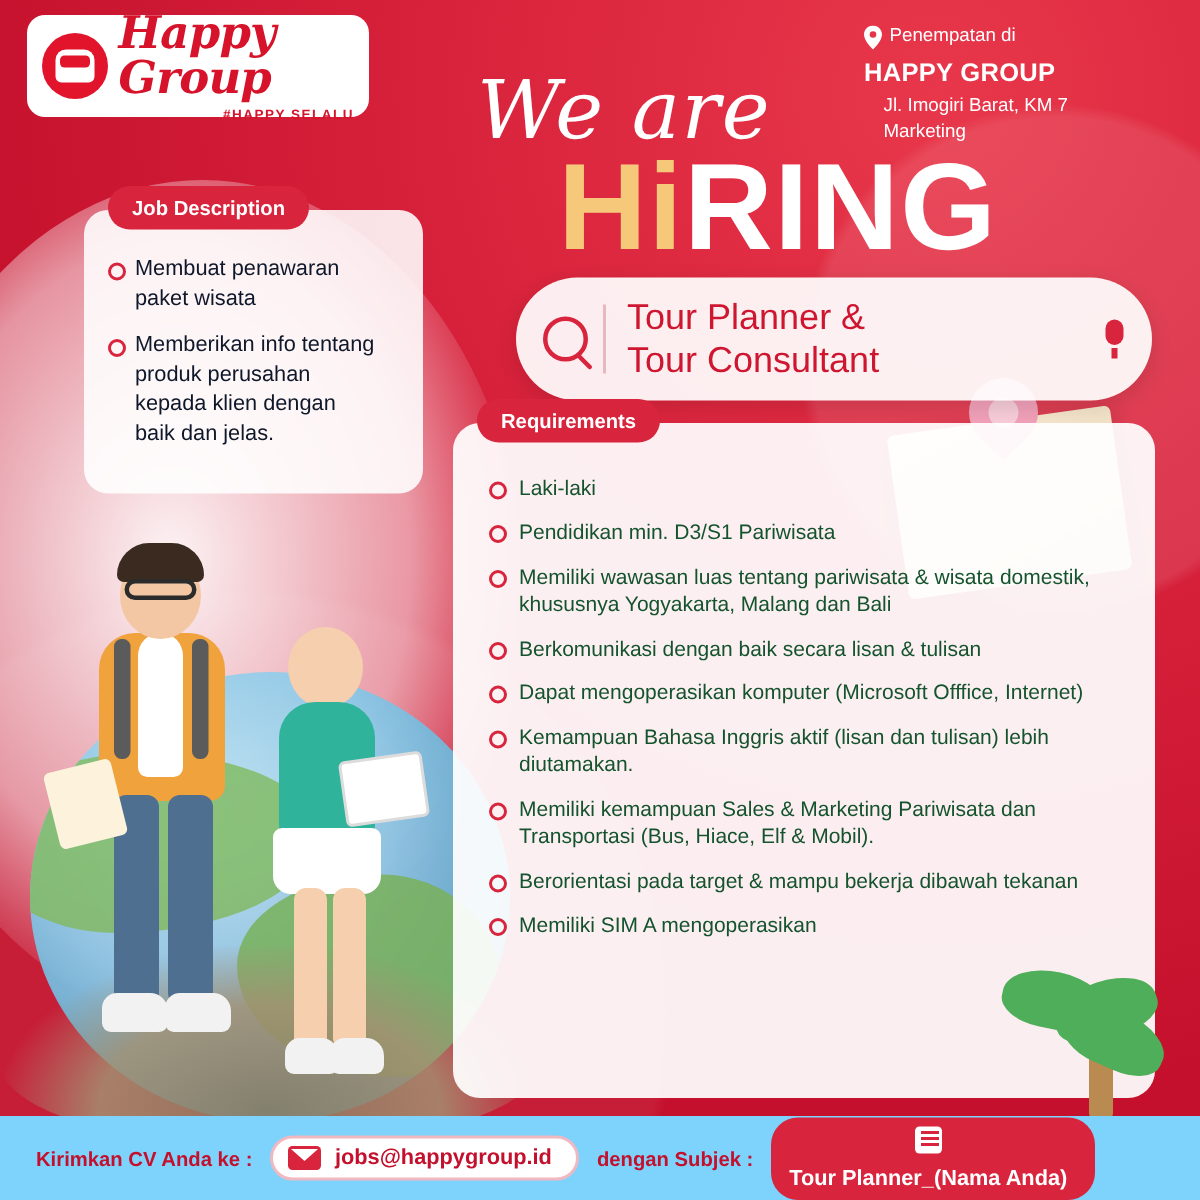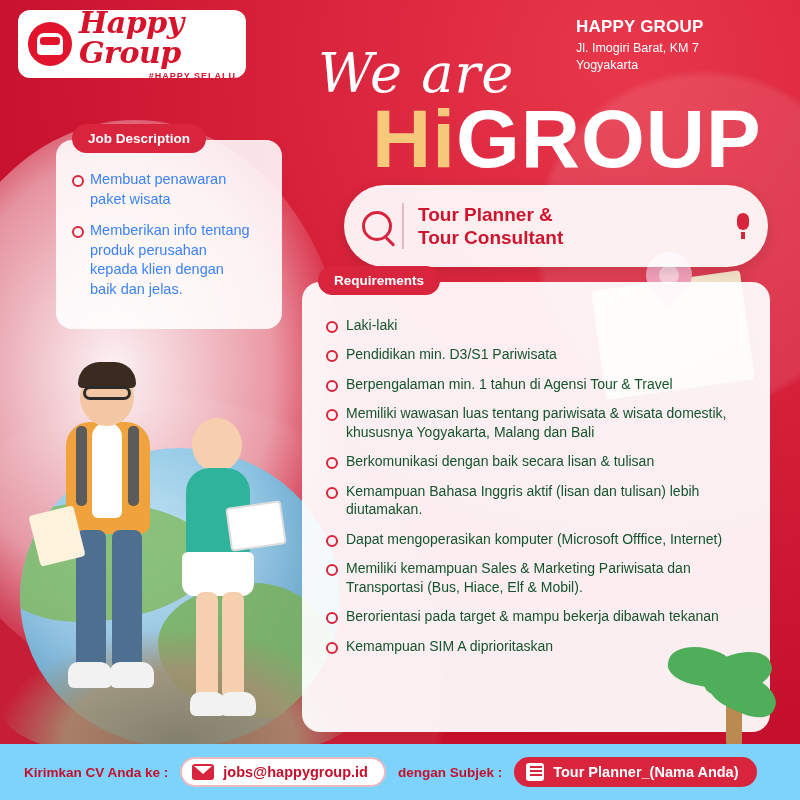--- a/index.html
+++ b/index.html
@@ -117,21 +117,21 @@
   
   .loc {
     position:absolute; right: 44px; top: 16px;
     color:#ffffff; text-align: left;
     width: 180px;
   }
   .loc-row { display:flex; align-items:flex-start; gap:5px; }
   .pin-icon { margin-top: 1px; }
   .loc-line1 { font-size: 12.5px; }
   .loc-line2 { font-size: 17px; font-weight: bold; letter-spacing: .2px; margin-top: 1px;}
-  .loc-line3 { font-size: 12.5px; margin-top: 3px; line-height:1.35;}
+  .loc-line3 { font-size: 12.5px; margin-top: 3px; line-height:1.35;margin-left:13px;}
   
   .we-are {
     position:absolute; left: 318px; top: 42px;
     font-family: "DejaVu Serif", serif;
     font-style: italic;
     font-size: 54px;
     color: #ffffff;
     letter-spacing: 1px;
   }
   .hiring {
@@ -160,21 +160,21 @@
     position: relative; margin-right: 10px;
   }
   .search-icon::after{
     content:""; position:absolute; right:-7px; bottom:-5px;
     width: 12px; height: 3px; background:#d8243c; border-radius:2px;
     transform: rotate(45deg);
   }
   .search-divider { width:2px; height:46px; background:#e6b9bf; margin-right:14px; }
   .job-title {
     flex:1 1 auto;
-    font-size: 19px; font-weight: bold; color:#cf1630;
+    font-size: 24px; font-weight: normal; color:#cf1630;
     line-height: 1.22; text-align:left;
   }
   .mic-icon { width: 14px; height: 26px; flex:0 0 auto; position:relative; margin-left:8px;}
   .mic-icon::before{
     content:""; position:absolute; top:0; left:1px;
     width: 12px; height: 17px; background:#d8243c; border-radius: 6px;
   }
   .mic-icon::after{
     content:""; position:absolute; bottom:0; left:5px;
     width: 4px; height: 7px; background:#d8243c;
@@ -218,21 +218,21 @@
     border-radius: 16px;
     white-space: nowrap;
   }
   .desc-list { list-style:none; }
   .desc-list li {
     position:relative;
     padding-left: 18px;
     margin-bottom: 12px;
     font-size: 14.5px;
     line-height: 1.35;
-    color:#3b82f6;
+    color:#0f172a;
   }
   .desc-list li::before{
     content:"";
     position:absolute; left:0; top:5px;
     width: 8px; height: 8px;
     border:2px solid #d8243c; border-radius:50%;
   }
   
   .req-card {
     position:absolute; left: 302px; top: 282px;
@@ -327,20 +327,21 @@
     width:0; height:0;
     border-left: 9px solid transparent; border-right: 9px solid transparent;
     border-top: 8px solid #ffffff;
   }
   .email-text { font-size: 14.5px; font-weight:bold; color:#c4102c;}
   .subject-chip {
     display:flex; align-items:center; gap:9px;
     background:#d8243c;
     border-radius: 18px;
     padding: 6px 18px 6px 12px;
+    flex-direction: column;
   }
   .note-icon{ width:18px; height:18px; background:#ffffff; border-radius:3px; position:relative;}
   .note-icon::after{
     content:""; position:absolute; left:4px; top:3px; width:12px; height:2px;
     background:#d8243c; box-shadow: 0 4px 0 #d8243c, 0 8px 0 #d8243c;
   }
   .subject-text{ font-size: 14.5px; font-weight:bold; color:#ffffff;}
 </style>
 </head>
 <body>
@@ -354,28 +355,36 @@
 
   <div class="logo">
     <div class="logo-bus"></div>
     <div class="logo-text">
       <div class="logo-title">Happy Group</div>
       <div class="logo-sub">#HAPPY SELALU</div>
     </div>
   </div>
 
   <div class="loc">
+    <div class="loc-row">
+      <span class="pin-icon">
+        <svg width="12" height="16" viewBox="0 0 12 16">
+            <path d="M6 0C2.7 0 0 2.7 0 6c0 4.5 6 10 6 10s6-5.5 6-10c0-3.3-2.7-6-6-6zm0 8.2A2.2 2.2 0 1 1 6 3.8a2.2 2.2 0 0 1 0 4.4z" fill="#ffffff"></path>
+          </svg>
+      </span>
+      <span class="loc-line1">Penempatan di</span>
+    </div>
     <div class="loc-line2">HAPPY GROUP</div>
     <div class="loc-line3">Jl. Imogiri Barat, KM 7</div>
-    <div class="loc-line3" style="margin-top:0">Yogyakarta</div>
+    <div class="loc-line3" style="margin-top:0">Marketing</div>
   </div>
 
   <div class="we-are">We are</div>
   <div class="hiring">
-    <span class="hi">Hi</span><span>GROUP</span>
+    <span class="hi">Hi</span><span>RING</span>
   </div>
 
   <div class="map-deco"></div>
   <div class="map-pin"></div>
 
   <div class="searchbar">
     <span class="search-icon"></span>
     <span class="search-divider"></span>
     <span class="job-title">
       <span>Tour Planner &amp;</span><br>
@@ -390,28 +399,27 @@
       <li>Membuat penawaran paket wisata</li>
       <li>Memberikan info tentang produk perusahan kepada klien dengan baik dan jelas.</li>
     </ul>
   </div>
 
   <div class="req-card">
     <div class="pill">Requirements</div>
     <ul class="req-list">
       <li>Laki-laki</li>
       <li>Pendidikan min. D3/S1 Pariwisata</li>
-      <li>Berpengalaman min. 1 tahun di Agensi Tour &amp; Travel</li>
       <li>Memiliki wawasan luas tentang pariwisata &amp; wisata domestik, khususnya Yogyakarta, Malang dan Bali</li>
       <li>Berkomunikasi dengan baik secara lisan &amp; tulisan</li>
+      <li>Dapat mengoperasikan komputer (Microsoft Offfice, Internet)</li>
       <li>Kemampuan Bahasa Inggris aktif (lisan dan tulisan) lebih diutamakan.</li>
-      <li>Dapat mengoperasikan komputer (Microsoft Offfice, Internet)</li>
       <li>Memiliki kemampuan Sales &amp; Marketing Pariwisata dan Transportasi (Bus, Hiace, Elf &amp; Mobil).</li>
       <li>Berorientasi pada target &amp; mampu bekerja dibawah tekanan</li>
-      <li>Kemampuan SIM A diprioritaskan</li>
+      <li>Memiliki SIM A mengoperasikan</li>
     </ul>
   </div>
 
   <div class="char char-man">
     <div class="body m-body"></div>
     <div class="body m-shirt"></div>
     <div class="leg m-bagstrapl"></div>
     <div class="leg m-bagstrapr"></div>
     <div class="head m-head"></div>
     <div class="m-hair head"></div>

